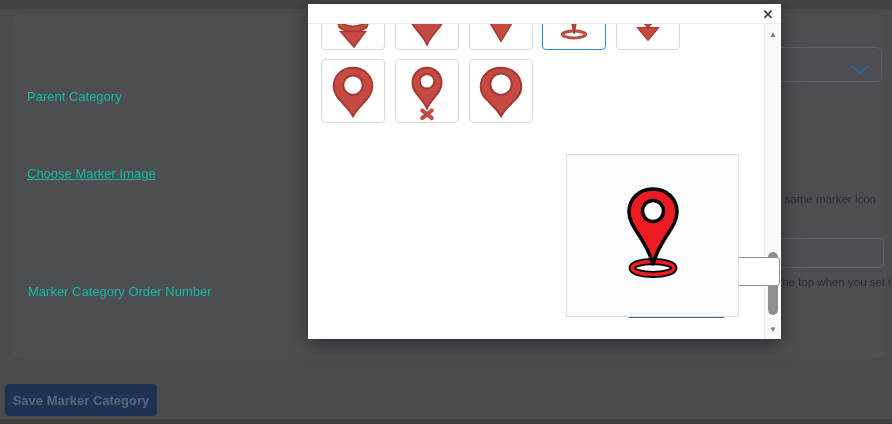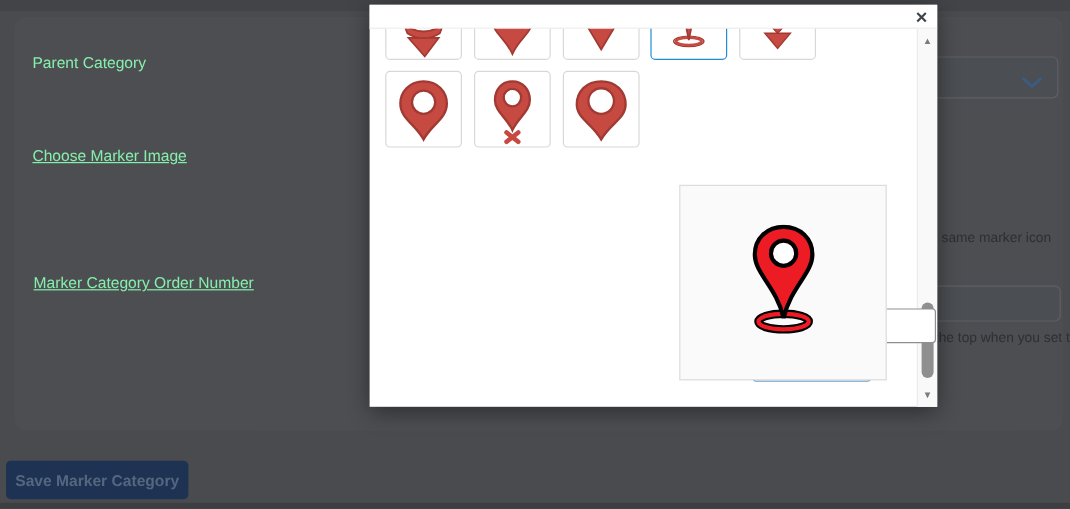--- a/index.html
+++ b/index.html
@@ -3,24 +3,24 @@
 <meta charset="utf-8">
 <style>
   * { margin:0; padding:0; box-sizing:border-box; }
   html,body { width:892px; height:424px; overflow:hidden; }
   body { font-family:"Liberation Sans", sans-serif; background:#4a4b4e; position:relative; }
   .abs { position:absolute; }
 
   
   #bg-topbar { left:0; top:0; width:892px; height:9px; background:#434447; }
   #bg-card { left:12px; top:14px; width:874px; height:345px; background:#4c4e52; border-radius:10px; }
-  .bg-label { color:#86efac; font-size:13px; white-space:nowrap; }
+  .bg-label { color:#14b8a6; font-size:13px; white-space:nowrap;margin-top:44px; }
   #bg-label-parent { left:27px; top:45px; }
   #bg-label-marker { left:27px; top:122px;text-decoration:underline; }
-  #bg-label-order { left:28px; top:228px;text-decoration:underline; }
+  #bg-label-order { left:28px; top:240px; }
   #bg-select { left:560px; top:47px; width:322px; height:35px; border:1px solid #5d6064; border-radius:5px; background:#4b4e52; }
   #bg-select .chev { position:absolute; right:12px; top:13px; }
   .bg-hint { color:#2c2f33; font-size:11.5px; white-space:nowrap; }
   #bg-hint-1 { right:16px; top:193px; }
   #bg-input { left:680px; top:238px; width:204px; height:30px; border:1px solid #5d6064; border-radius:5px; background:#4b4e52; }
   #bg-hint-2 { left:779px; top:276px; }
   #save-btn { left:5px; top:384px; width:152px; height:32px; background:#1e3253; border-radius:4px;
               color:#55667f; font-size:13px; font-weight:600; display:flex; align-items:center; justify-content:center;
               border:none; cursor:pointer; }
   #bg-bottom-strip { left:0; top:419px; width:892px; height:5px; background:#3c3e42; }

